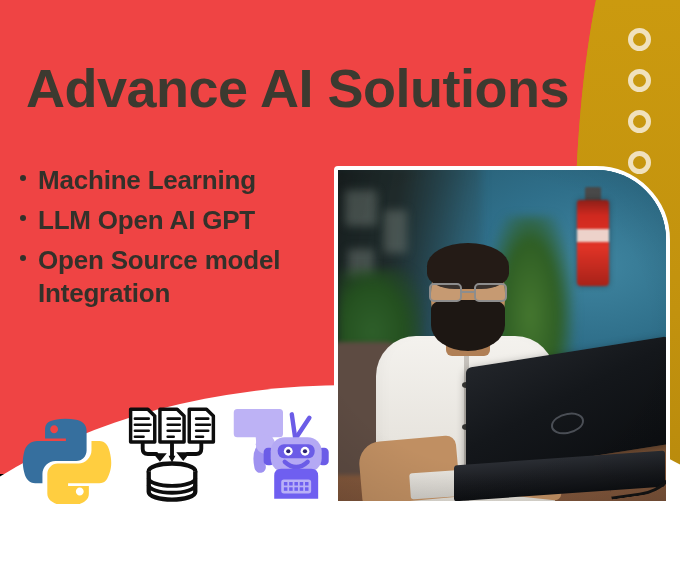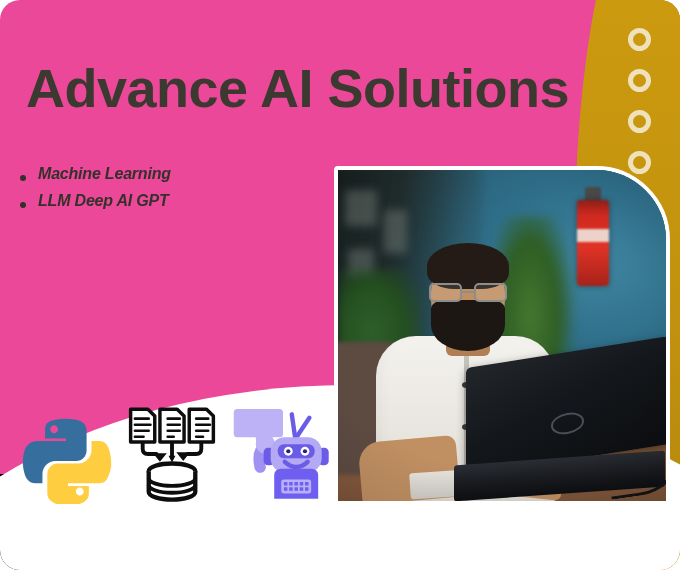--- a/index.html
+++ b/index.html
@@ -5,23 +5,22 @@
 <style>
   * { margin:0; padding:0; box-sizing:border-box; }
   html,body{
     width:680px; height:570px; overflow:hidden;
     background:#ffffff;
     font-family:"Liberation Sans", sans-serif;
   }
   #canvas{
     position:relative;
     width:680px; height:570px;
-    background:#ec4899;
+    background:#ef4444;
     overflow:hidden;
-    border-radius:20px;
   }
 
   
   .bottom-band{
     position:absolute; left:0; bottom:0;
     width:680px; height:96px;
     background:linear-gradient(90deg,#000000 0%, #120d02 12%, #3a2a05 26%, #6b4f07 44%, #95700a 62%, #b1850c 78%, #c2920e 100%);
     z-index:1;
   }
 
@@ -79,26 +78,25 @@
     position:absolute;
     left:16px; top:164px;
     width:330px;
     z-index:6;
     list-style:none;
   }
   .bullets li{
     position:relative;
     padding-left:22px;
     margin-bottom:7px;
-    font-size:16px;
+    font-size:26px;
     font-weight:bold;
     color:#33312a;
     line-height:1.27;
     letter-spacing:-0.2px;
-    font-style:italic;
   }
   .bullets li::before{
     content:"";
     position:absolute;
     left:4px; top:11px;
     width:6px; height:6px;
     border-radius:50%;
     background:#33312a;
   }
 
@@ -349,21 +347,22 @@
     <span class="ring r3"></span>
     <span class="ring r4"></span>
   </div>
 
   <div class="white-ellipse"></div>
 
   <h1 class="title">Advance AI Solutions</h1>
 
   <ul class="bullets">
     <li>Machine Learning</li>
-    <li>LLM Deep AI GPT</li>
+    <li>LLM Open AI GPT</li>
+    <li>Open Source model Integration</li>
   </ul>
 
   <div class="icon-row">
 
     <span class="icon-slot">
       <svg width="96" height="96" viewBox="0 0 110 110" aria-hidden="true">
         <path fill="#366F9E" d="M54.3,12.4c-4.1,0-8,0.35-11.4,0.96c-10.1,1.78-11.9,5.5-11.9,12.4v9.1h23.9v3H22.1
           c-6.9,0-13,4.15-14.9,12.1c-2.2,9.1-2.3,14.8,0,24.3c1.7,7.1,5.7,12.1,12.6,12.1h8.2V75.5c0-7.9,6.8-14.8,14.9-14.8h23.8
           c6.6,0,11.9-5.4,11.9-12.05V25.8c0-6.4-5.4-11.25-11.9-12.3C62.6,12.8,58.4,12.4,54.3,12.4z M41.4,19.7c2.5,0,4.5,2.05,4.5,4.57
           c0,2.5-2,4.53-4.5,4.53c-2.5,0-4.5-2.03-4.5-4.53C36.9,21.75,38.9,19.7,41.4,19.7z"></path>

